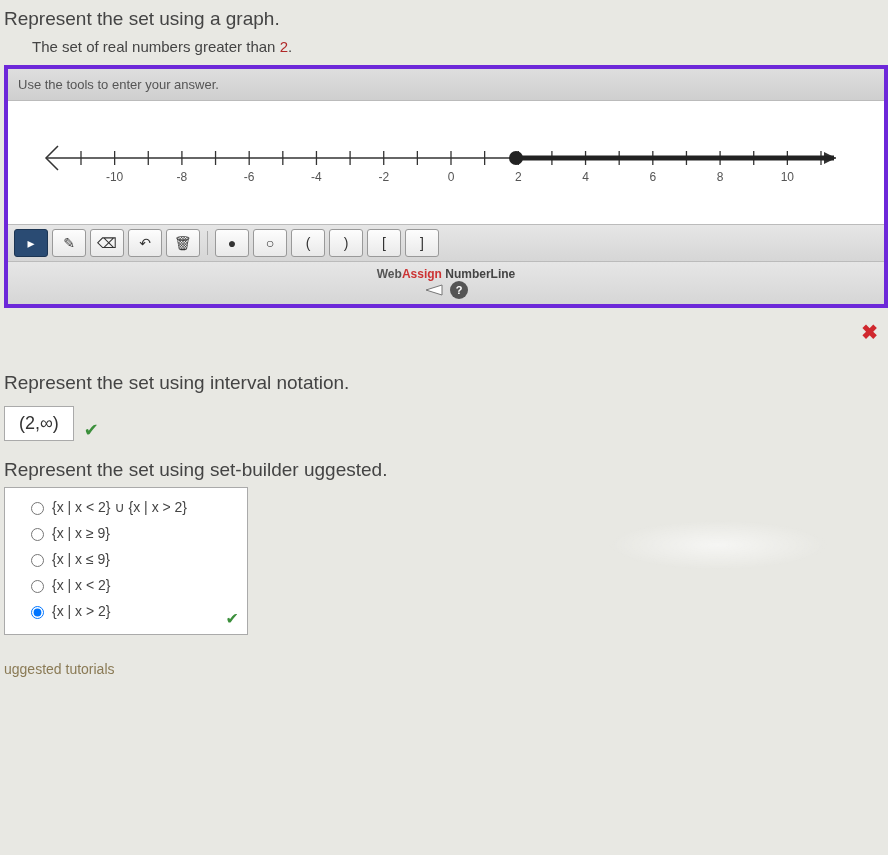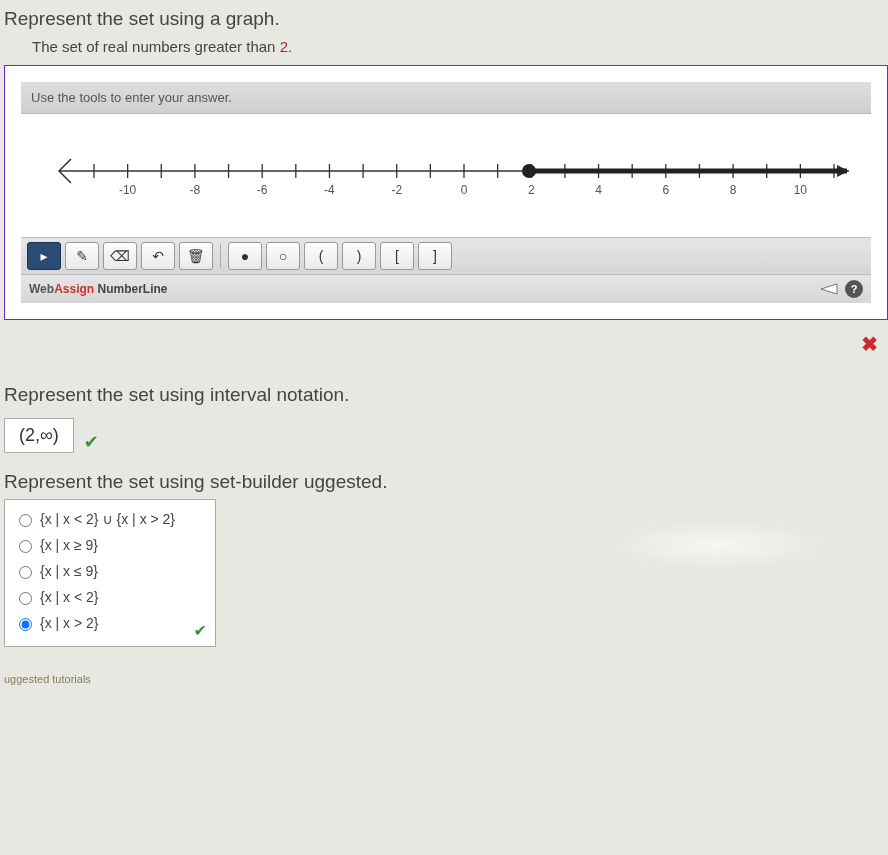--- a/index.html
+++ b/index.html
@@ -10,23 +10,23 @@
     width: 888px;
     height: 855px;
     padding: 8px 0 0 4px;
     overflow: hidden;
     font-size: 14px;
   }
   .q-title { color: #444; margin-bottom: 6px; font-size: 19px; }
   .q-sub { color: #444; margin: 8px 0 10px 28px; font-size: 15px; }
   .q-sub .num { color: #b02828; }
   .nl-widget {
-    border: 1px solid #6d28d9;
+    border: 4px solid #6d28d9;
     background: #fff;
-    padding: 16px;
+    padding: 0;
     margin-bottom: 8px;
     position: relative;
   }
   .nl-header {
     background: linear-gradient(#dedede,#cfcfcf);
     border-bottom: 1px solid #bbb;
     padding: 8px 10px;
     color: #555;
     font-size: 13px;
   }
@@ -52,48 +52,49 @@
   }
   .tb-btn.active { background:#2a4b73; color:#fff; border-color:#1c3553;}
   .tb-sep { width:1px; height:24px; background:#aaa; margin:0 3px;}
   .nl-footer {
     background: linear-gradient(#e6e6e6,#d6d6d6);
     padding: 5px 8px;
     display: flex;
     justify-content: space-between;
     align-items: center;
     font-size: 12px;
+    flex-direction: column;
   }
   .nl-footer .brand b.web { color:#555;}
   .nl-footer .brand b.assign { color:#c33;}
   .nl-footer .brand span { color:#444; font-weight:bold;}
   .help-icon { width:18px; height:18px; border-radius:50%; background:#555; color:#fff; display:flex; align-items:center; justify-content:center; font-size:11px; font-weight:bold; margin-left:6px;}
   .mark-x { color:#d0282e; font-weight:bold; font-size:20px; float:right; margin:4px 10px 10px 0;}
   .section-gap { clear:both; height:18px; }
   .interval-box {
     display:inline-block;
     border:1px solid #aaa;
     background:#fff;
     padding:6px 14px;
     font-size:18px;
     margin-top:6px;
   }
   .check { color:#3b8f3b; font-size:18px; margin-left:6px; vertical-align:bottom;}
   .sb-box {
     border:1px solid #aaa;
     background:#fff;
-    width:212px;
+    width:244px;
     margin-top:6px;
-    padding:6px 0 10px 4px;
+    padding:6px 0 10px 16px;
     position:relative;
   }
   .sb-row { display:flex; align-items:flex-start; padding:5px 10px; gap:8px; color:#444; }
   .sb-row input[type=radio]{ margin-top:3px; cursor:pointer;}
   .sb-check { position:absolute; right:8px; bottom:6px; color:#3b8f3b; font-size:16px;}
-  .tutorials { color:#8a7a55; font-size:11px; margin-top:26px; }
+  .tutorials { color:#8a7a55; font-size:14px; margin-top:26px; }
   svg text { font-family: Arial; fill:#555; font-size:12px;}
   .glare {
     position: fixed;
     right: 60px; top: 520px;
     width: 220px; height: 50px;
     background: radial-gradient(ellipse at center, rgba(255,255,255,0.6) 0%, rgba(255,255,255,0) 70%);
     pointer-events: none;
   }
 </style>
 </head>

